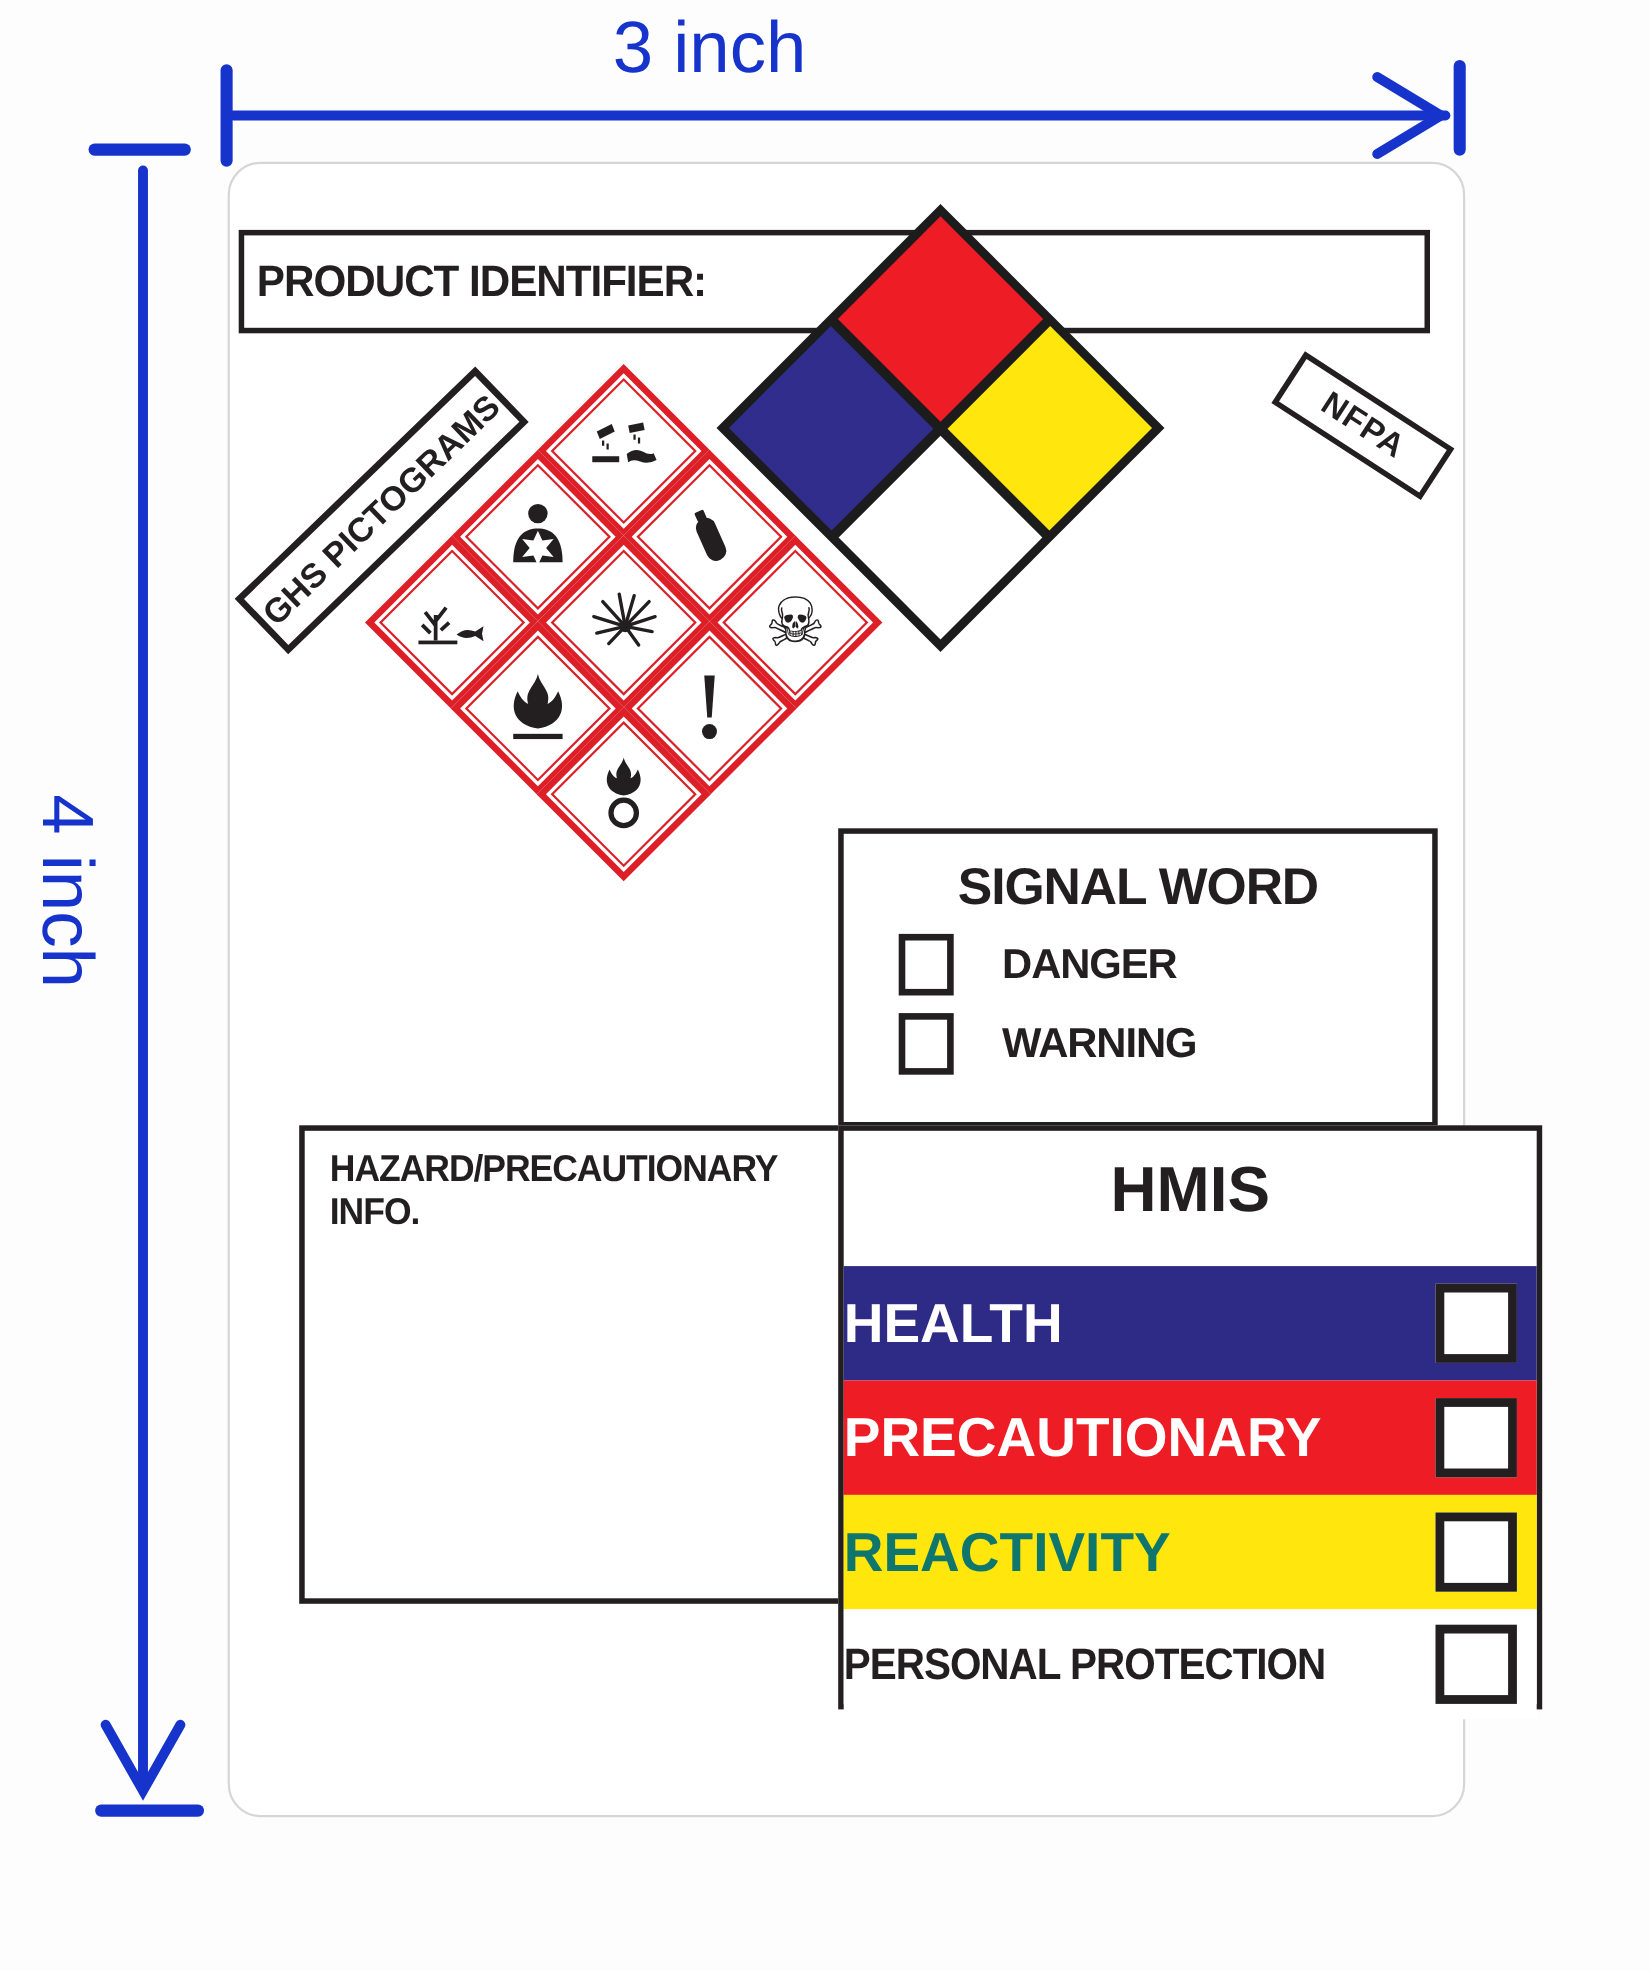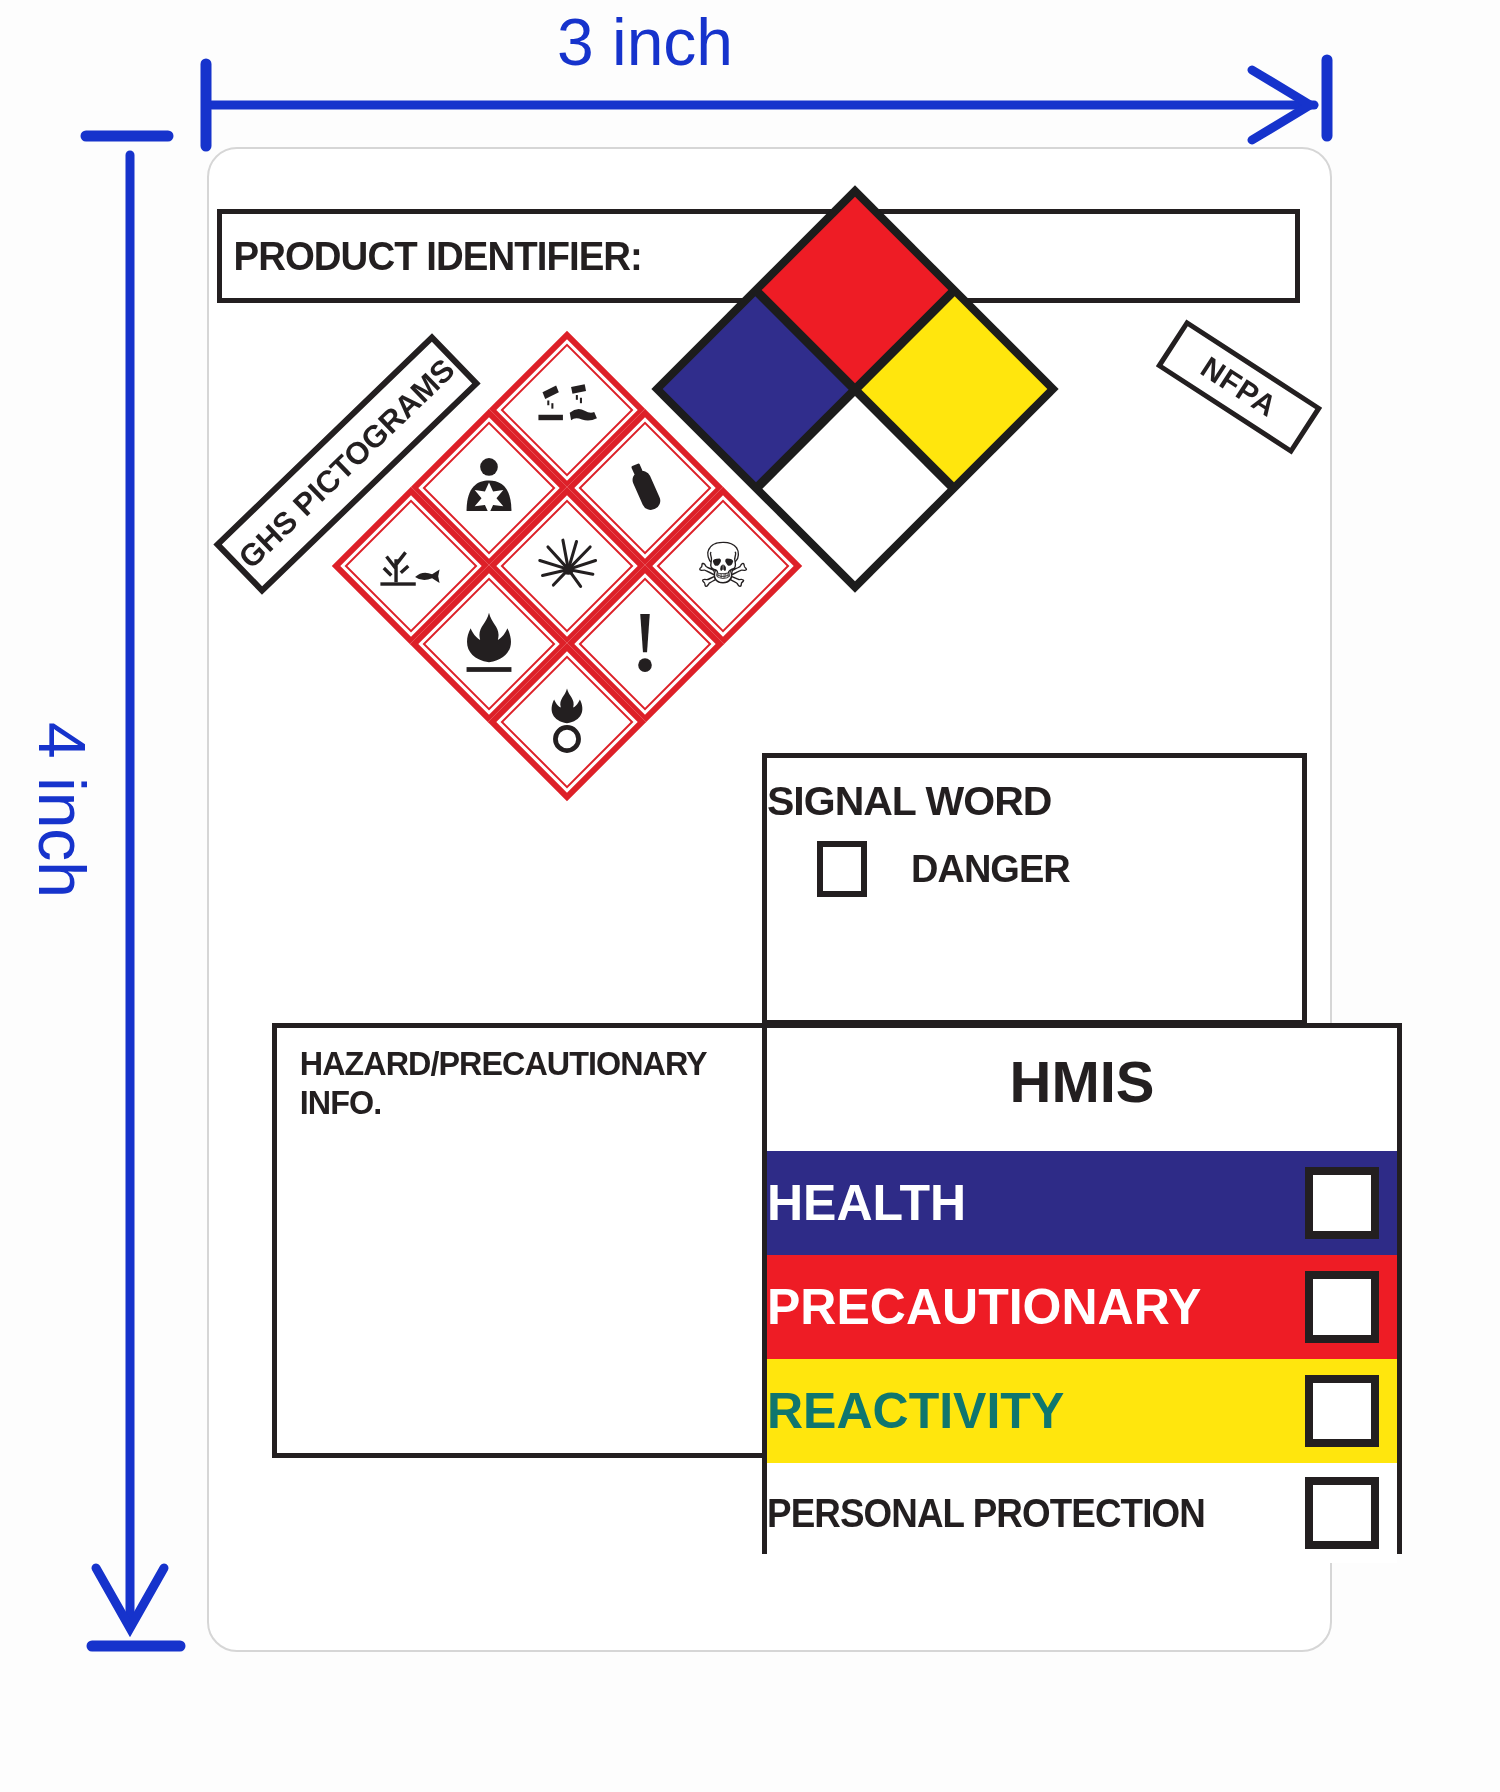--- a/index.html
+++ b/index.html
@@ -36,21 +36,21 @@
   .nfpa div{width:100%;height:100%;}
   .nfpa .q-top{background:#ee1c25;} .nfpa .q-right{background:#ffe60d;}
   .nfpa .q-left{background:#302d8c;} .nfpa .q-bottom{background:#ffffff;}
   .nfpa-tag{position:absolute;left:1030px;top:238px;width:152px;height:46px;border:5px solid #231f20;
             transform:translate(-50%,-50%) rotate(33deg);display:flex;align-items:center;justify-content:center;background:#fff;}
   .nfpa-tag span{font-size:30px;font-weight:bold;letter-spacing:1px;}
 
   
   .signal-box{position:absolute;left:553px;top:604px;width:545px;height:272px;border:5px solid #231f20;
               box-sizing:border-box;background:#fff;}
-  .sw-title{text-align:left;margin-top:20px;font-size:41px;font-weight:bold;letter-spacing:-1px;}
+  .sw-title{text-align:center;margin-top:20px;font-size:47px;font-weight:bold;letter-spacing:-1px;}
   .sw-row{display:flex;align-items:center;margin:16px 0 0 50px;gap:44px;}
   .sw-check{width:50px;height:56px;border:6px solid #231f20;background:#fff;box-sizing:border-box;}
   .sw-row span{font-size:38px;font-weight:bold;letter-spacing:-1px;}
 
   
   .hazard-box{position:absolute;left:43px;top:874px;width:515px;height:435px;border:5px solid #231f20;
               box-sizing:border-box;background:#fff;margin-left:20px;}
   .hazard-box span{display:block;padding:16px 0 0 24px;font-size:34px;font-weight:bold;letter-spacing:-1px;transform:scaleX(.95);transform-origin:left;}
 
   
@@ -219,20 +219,24 @@
     <div class="nfpa-tag">
       <span>NFPA</span>
     </div>
 
     <div class="signal-box">
       <div class="sw-title">SIGNAL WORD</div>
       <div class="sw-row">
         <div class="sw-check"></div>
         <span>DANGER</span>
       </div>
+      <div class="sw-row">
+        <div class="sw-check"></div>
+        <span>WARNING</span>
+      </div>
     </div>
 
     <div class="hazard-box">
       <span>HAZARD/PRECAUTIONARY INFO.</span>
     </div>
 
     <div class="hmis-box">
       <div class="hmis-title">HMIS</div>
 
       <div class="hmis-row r0">

